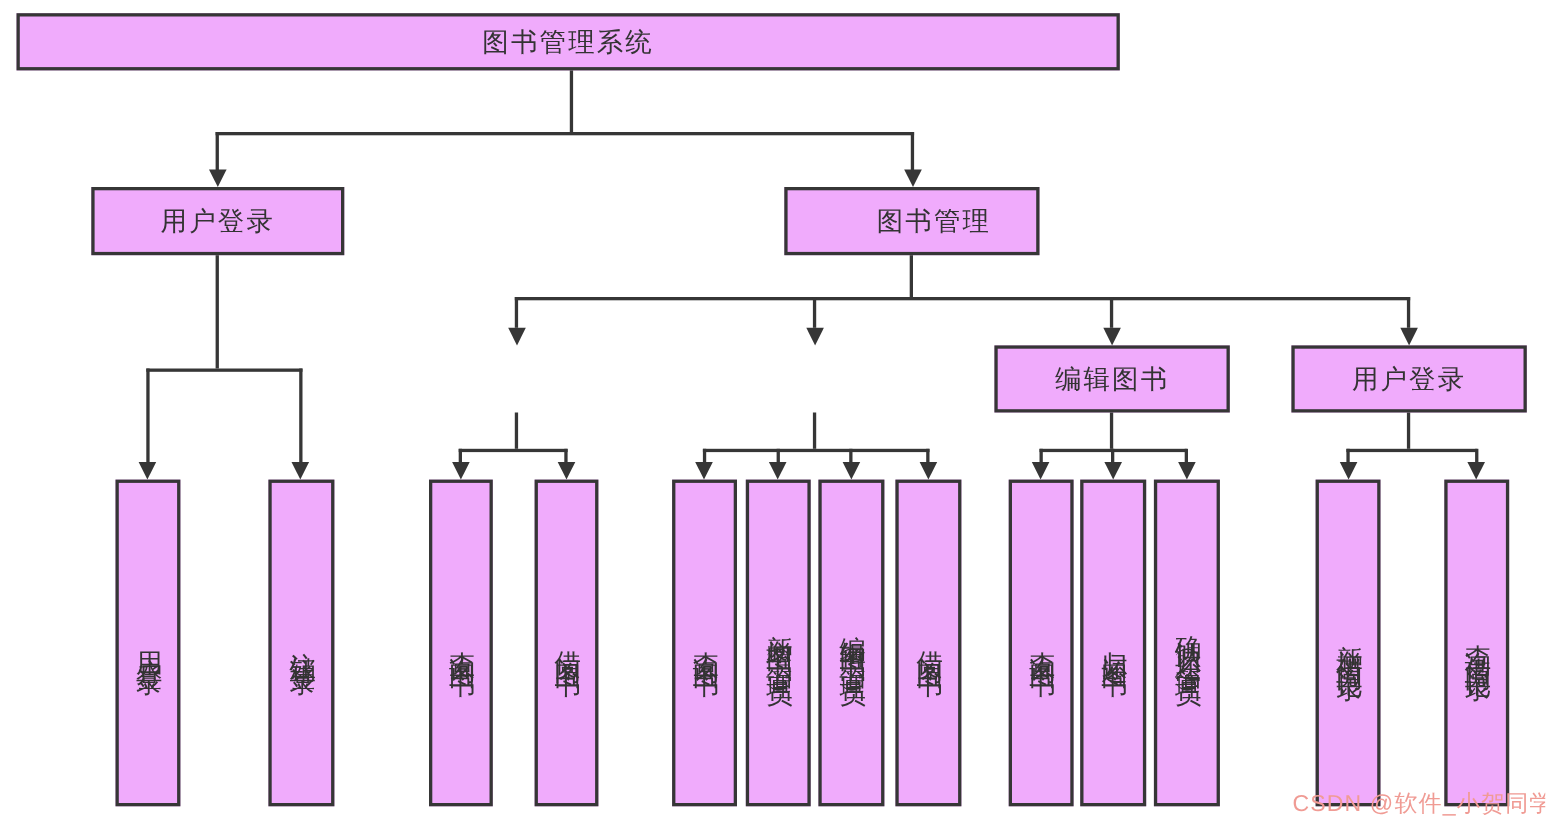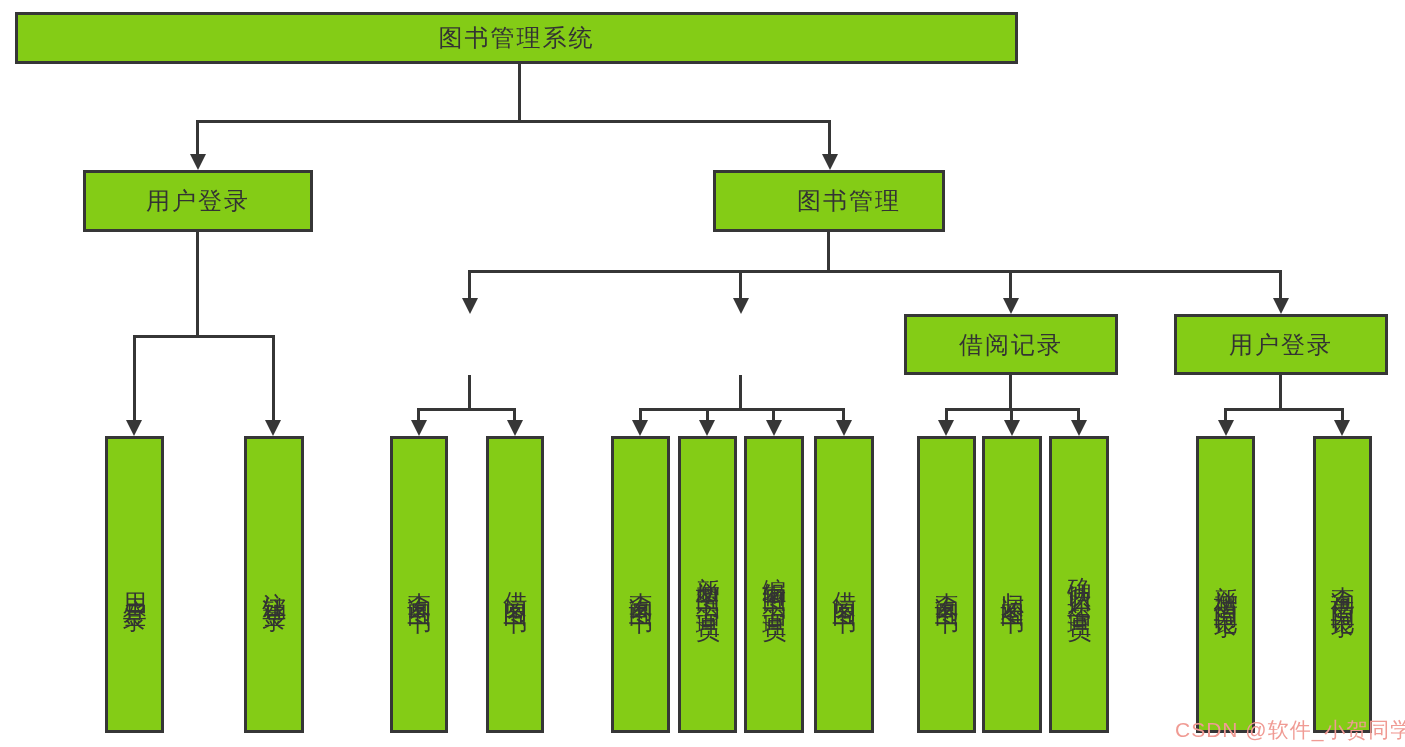--- a/index.html
+++ b/index.html
@@ -6,21 +6,21 @@
   body { font-family: "Liberation Sans", "DejaVu Sans", sans-serif; }
   #canvas {
     position: relative;
     width: 1405px;
     height: 747px;
     background: #ffffff;
     overflow: hidden;
   }
   .node {
     position: absolute;
-    background: #84cc16;
+    background: #f0abfc;
     border: 3px solid #363636;
     box-sizing: border-box;
     display: flex;
     align-items: center;
     justify-content: center;
     color: #333333;
   }
   .h-node {
     font-size: 24px;
     letter-spacing: 2px;
@@ -54,21 +54,21 @@
 </head>
 <body>
 
 <div id="canvas">
 
   <div class="node h-node" style="left:15px; top:12px; width:1003px; height:52px;">图书管理系统</div>
 
   <div class="node h-node" style="left:83px; top:170px; width:230px; height:62px;">用户登录</div>
   <div class="node h-node" style="left:713px; top:170px; width:232px; height:62px;padding-left:40px;">图书管理</div>
 
-  <div class="node h-node" style="left:904px; top:314px; width:214px; height:61px;">借阅记录</div>
+  <div class="node h-node" style="left:904px; top:314px; width:214px; height:61px;">编辑图书</div>
   <div class="node h-node" style="left:1174px; top:314px; width:214px; height:61px;">用户登录</div>
 
   <div class="node v-node" style="left:105px; top:436px; width:59px; height:297px;">用户登录</div>
   <div class="node v-node" style="left:244px; top:436px; width:60px; height:297px;">注销登录</div>
 
   <div class="node v-node" style="left:390px; top:436px; width:58px; height:297px;">查询图书</div>
   <div class="node v-node" style="left:486px; top:436px; width:58px; height:297px;">借阅图书</div>
 
   <div class="node v-node" style="left:611px; top:436px; width:59px; height:297px;">查询图书</div>
   <div class="node v-node" style="left:678px; top:436px; width:59px; height:297px;">新增图书（管理员）</div>

